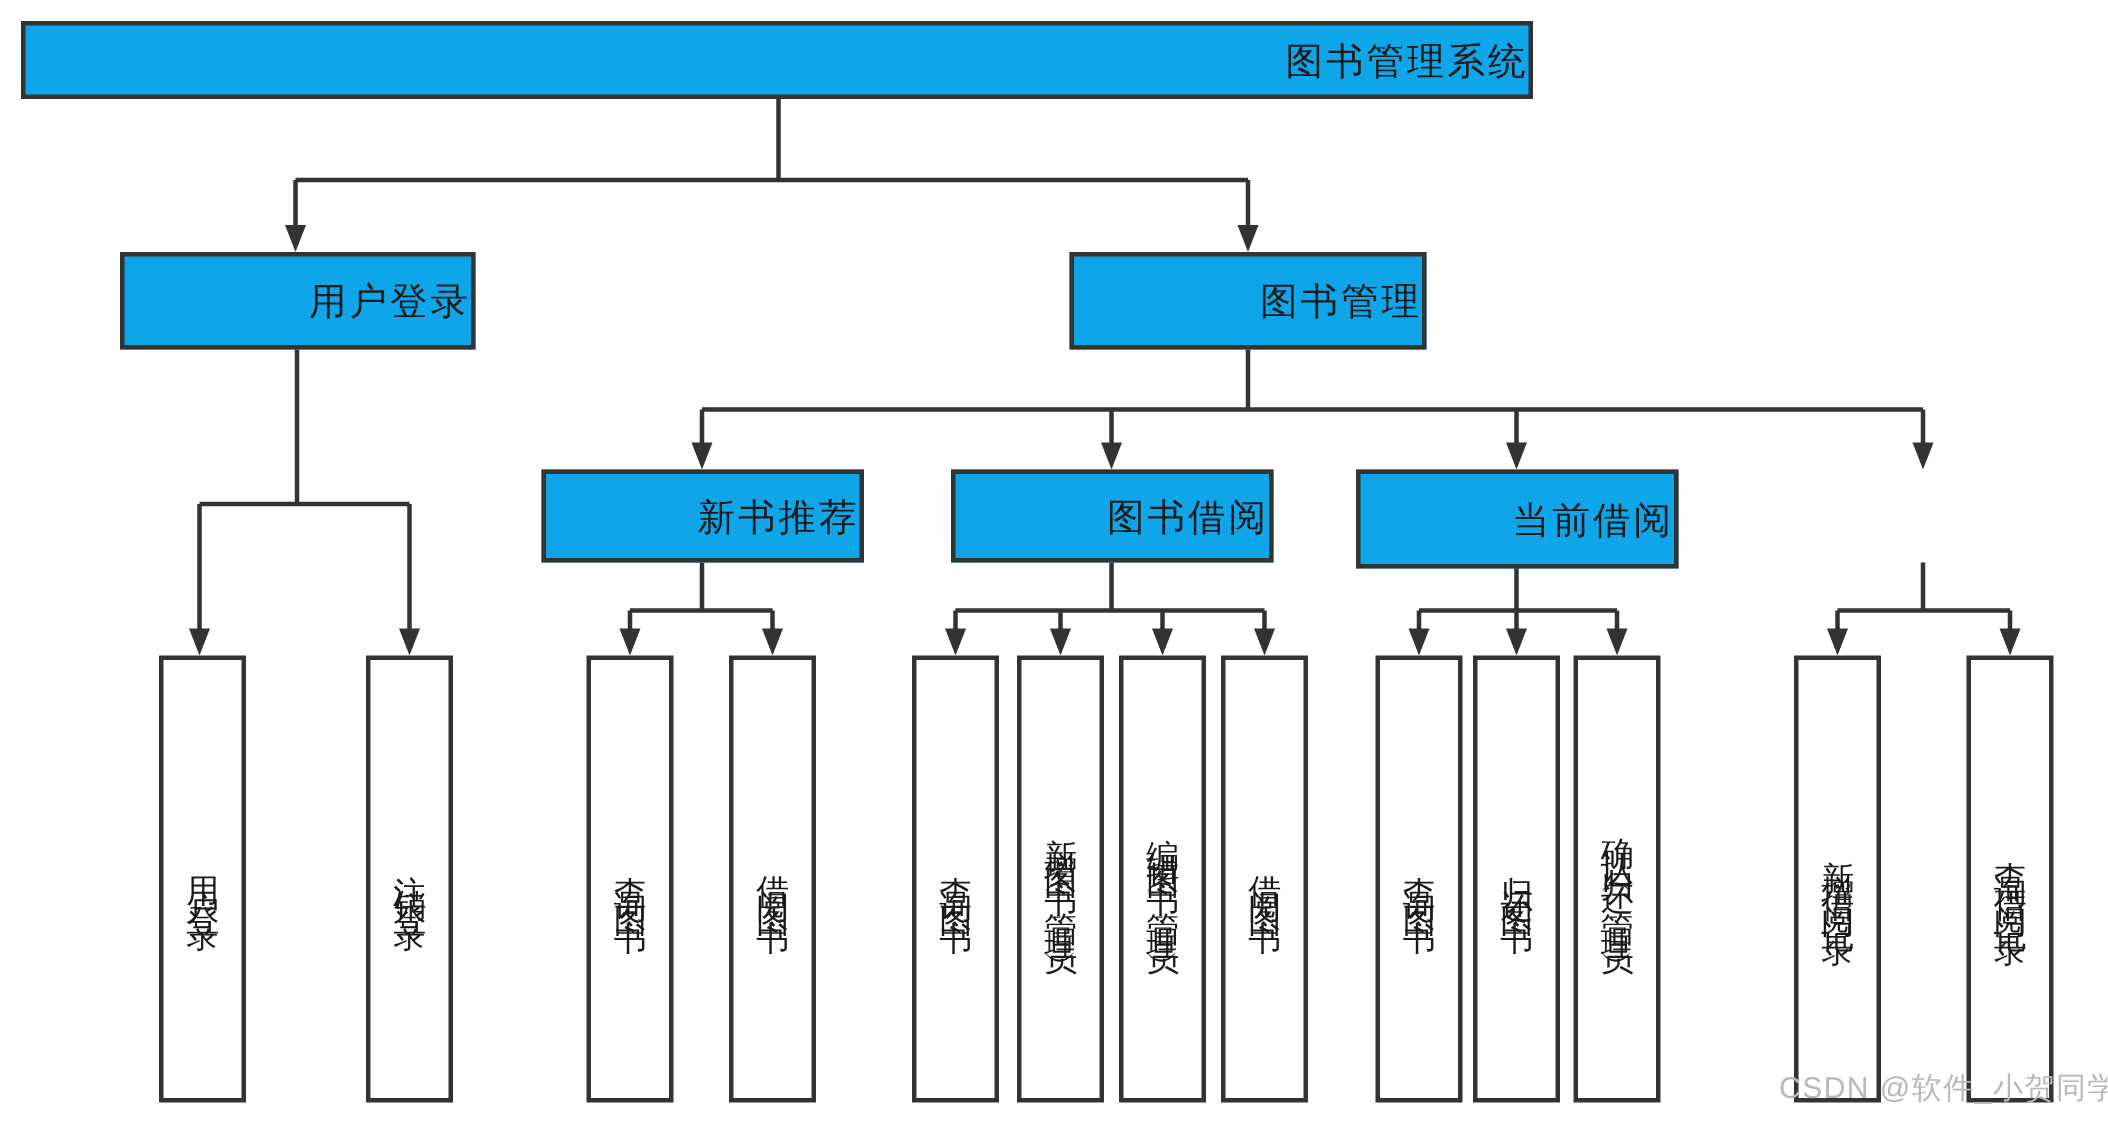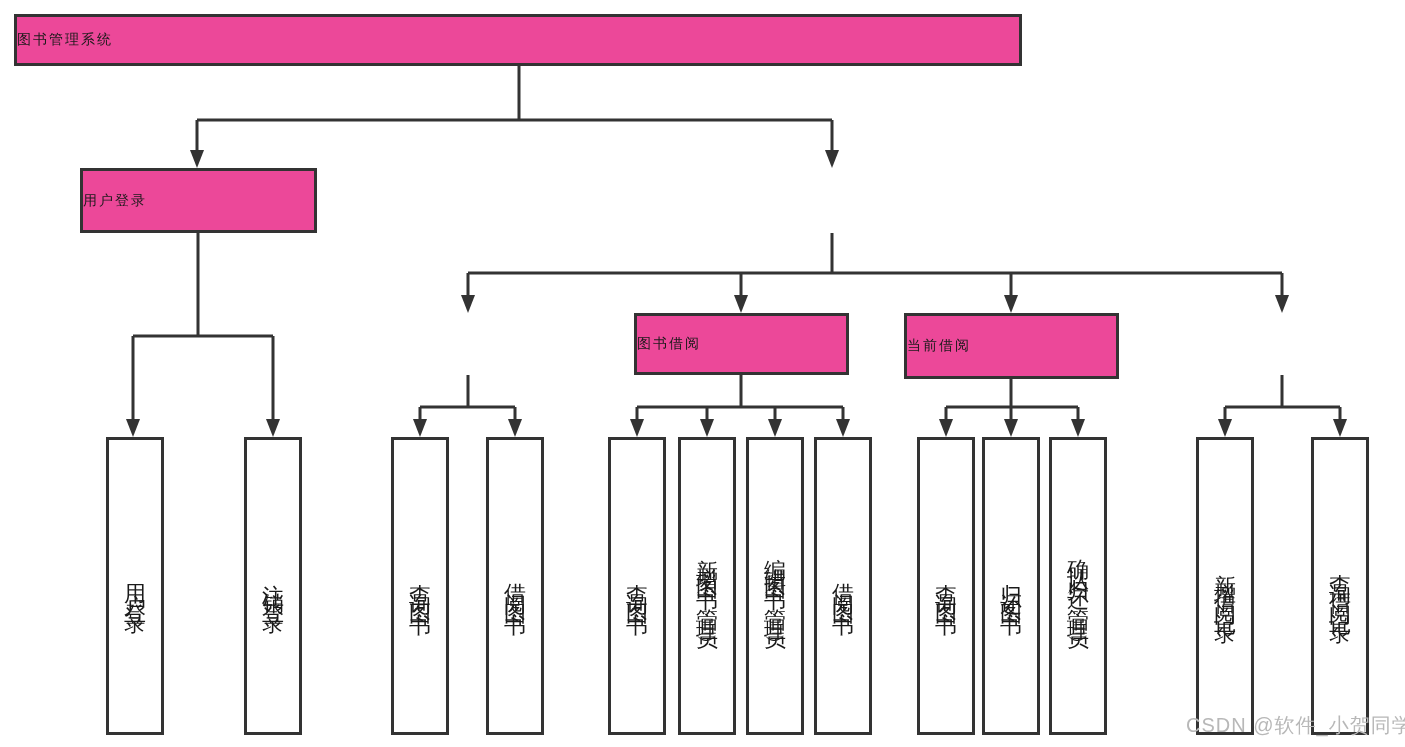--- a/index.html
+++ b/index.html
@@ -15,24 +15,24 @@
     background:var(--bg);
     font-family:"Liberation Sans","DejaVu Sans",sans-serif;
     overflow:hidden;
   }
   .connectors{position:absolute;left:0;top:0;pointer-events:none;z-index:1;}
   .connectors path{stroke:var(--line);stroke-width:3;fill:none;}
   .connectors polygon{fill:var(--line);stroke:none;}
   .box{
     position:absolute;
     box-sizing:border-box;
-    background:#ec4899;
+    background:#0ea5e9;
     border:3px solid var(--line);
-    display:flex;align-items:center;justify-content:flex-start;
-    font-size:14px;letter-spacing:2px;color:var(--text);
+    display:flex;align-items:center;justify-content:flex-end;
+    font-size:25px;letter-spacing:2px;color:var(--text);
     z-index:2;white-space:nowrap;
   }
   .leaf{
     position:absolute;
     box-sizing:border-box;
     top:437px;height:298px;width:58px;
     background:#fff;
     border:3px solid var(--line);
     display:flex;align-items:center;justify-content:center;
     z-index:2;
@@ -97,21 +97,27 @@
     <polygon points="1333,419 1347,419 1340,437"></polygon>
   </svg>
 
   <div class="box" style="left:14px;top:14px;width:1008px;height:52px">
     <span>图书管理系统</span>
   </div>
 
   <div class="box" style="left:80px;top:168px;width:237px;height:65px">
     <span>用户登录</span>
   </div>
+  <div class="box" style="left:713px;top:168px;width:238px;height:65px">
+    <span>图书管理</span>
+  </div>
 
+  <div class="box" style="left:361px;top:313px;width:215px;height:62px">
+    <span>新书推荐</span>
+  </div>
   <div class="box" style="left:634px;top:313px;width:215px;height:62px">
     <span>图书借阅</span>
   </div>
   <div class="box" style="left:904px;top:313px;width:215px;height:66px">
     <span>当前借阅</span>
   </div>
 
   <div class="leaf" style="left:106px">
     <span>用户登录</span>
   </div>

